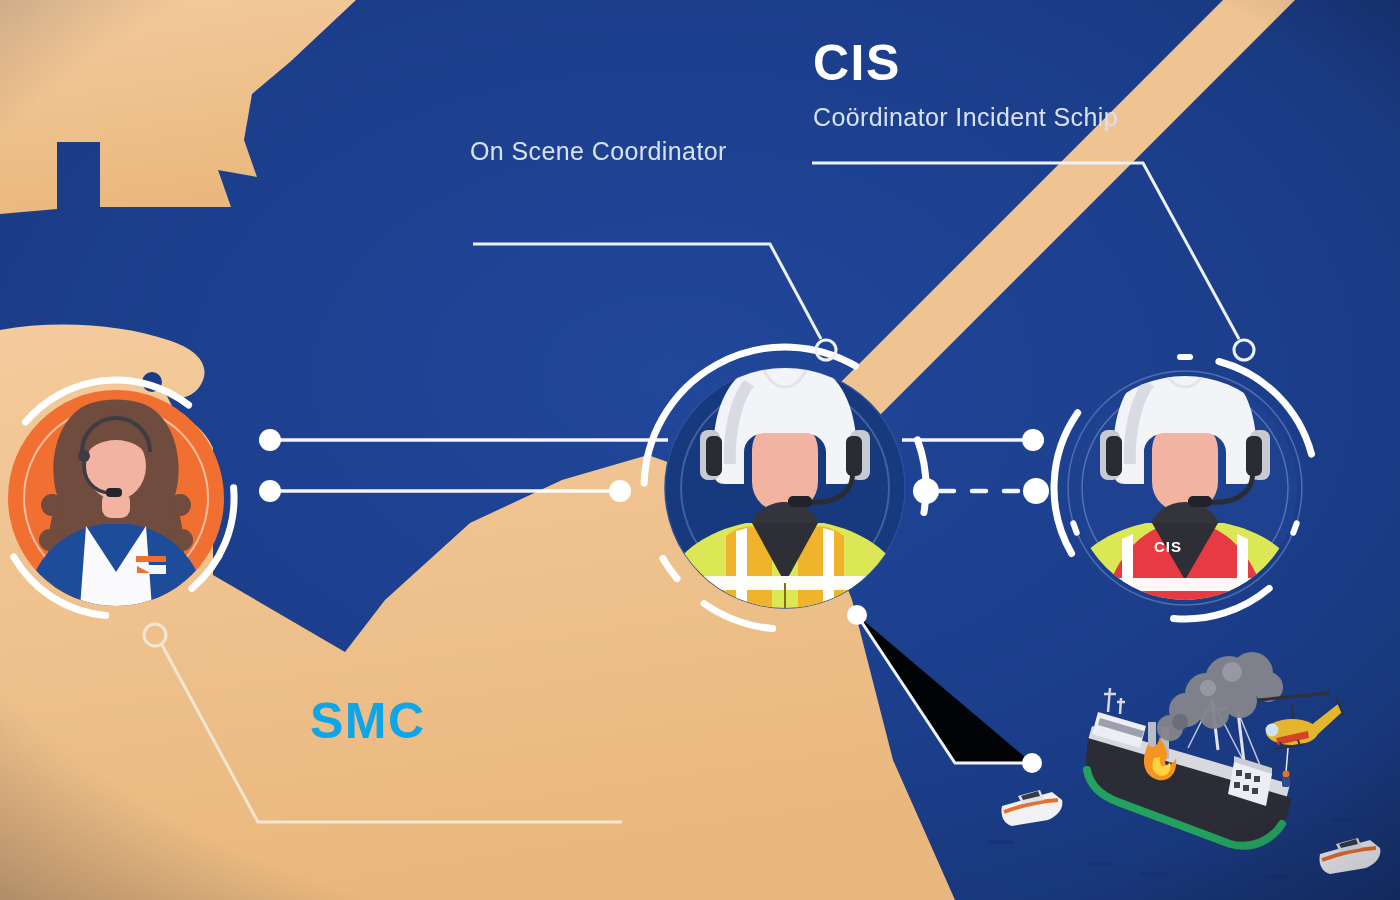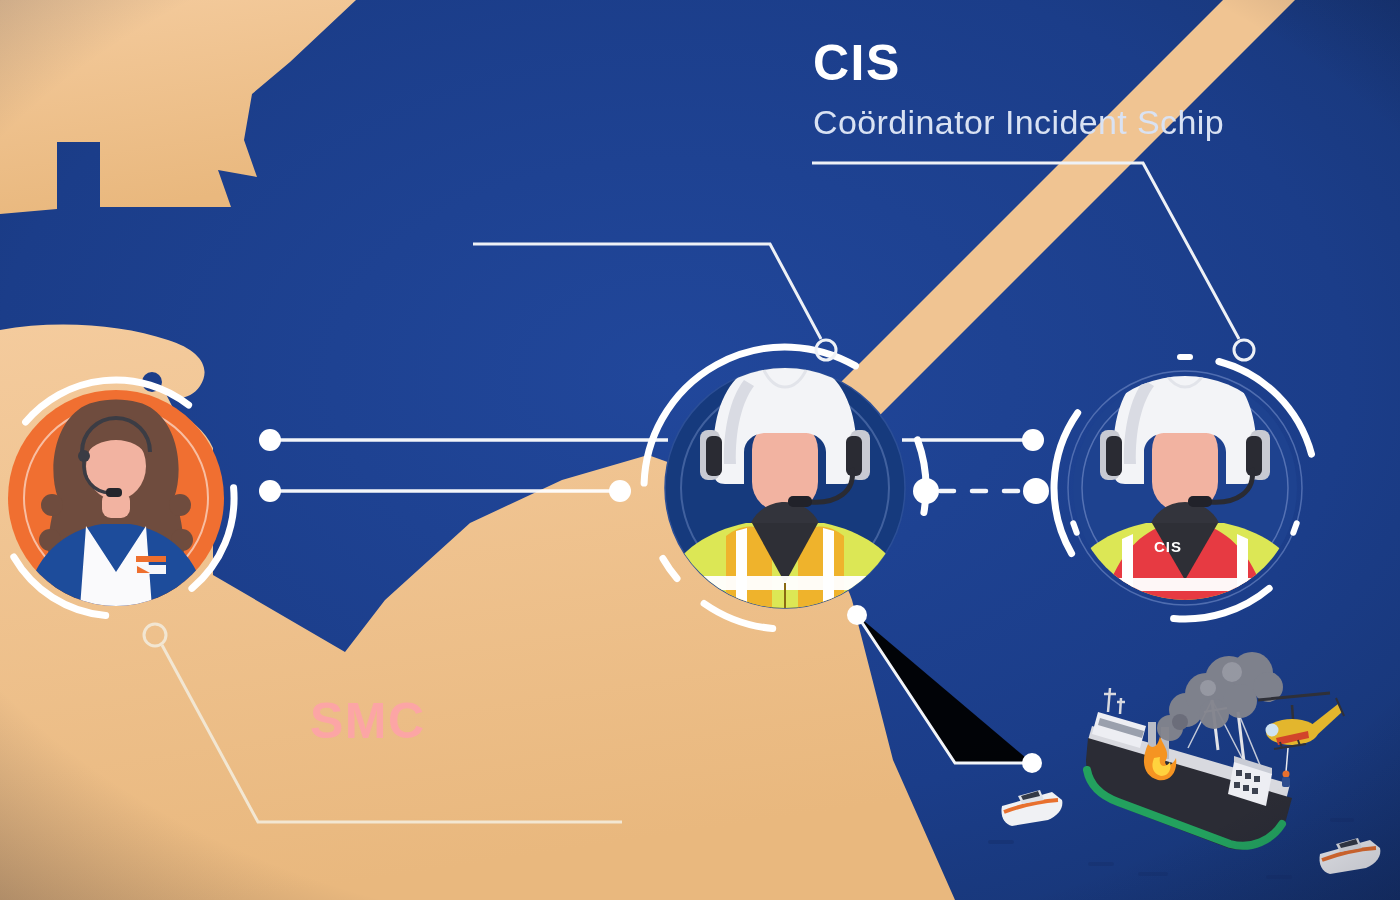--- a/index.html
+++ b/index.html
@@ -8,26 +8,26 @@
     font-family:"Liberation Sans", sans-serif;
     background:#1b3d89;
   }
   .stage svg{position:absolute;left:0;top:0;}
   svg text{font-family:"Liberation Sans", sans-serif;}
   .role-label{position:absolute;pointer-events:none;}
   .role-label .abbr{
     font-size:50px;font-weight:bold;letter-spacing:1.5px;color:#ffffff;line-height:1;
   }
   .role-label .sub{
-    margin-top:16px;font-size:34px;font-weight:500;letter-spacing:0.4px;color:#d9e2f3;line-height:1.1;
+    margin-top:16px;font-size:25px;font-weight:500;letter-spacing:0.4px;color:#d9e2f3;line-height:1.1;
   }
   .label-osc{left:470px;top:122px;}
   .label-cis{left:813px;top:38px;}
   .label-smc{left:310px;top:696px;}
-  .label-smc .abbr{color:#fca5a5;}
+  .label-smc .abbr{color:#0ea5e9;}
   .label-smc .sub{color:#ece4d4;}
 </style>
 </head>
 <body>
 
 <div class="stage">
   <svg width="1400" height="900" viewBox="0 0 1400 900">
     <defs>
       <radialGradient id="seaGrad" cx="48%" cy="42%" r="78%">
         <stop offset="0%" stop-color="#21479b"></stop>
@@ -326,20 +326,21 @@
       <g stroke="#f3ead9" opacity="0.92">
         <circle cx="155" cy="635" r="11"></circle>
         <path d="M162,645 L258,822 L622,822"></path>
       </g>
     </g>
 
     <rect x="0" y="0" width="1400" height="900" fill="url(#vignette)"></rect>
   </svg>
 
   <div class="role-label label-osc">
+    <div class="sub">On Scene Coordinator</div>
   </div>
   <div class="role-label label-cis">
     <div class="abbr">CIS</div>
     <div class="sub">Coördinator Incident Schip</div>
   </div>
   <div class="role-label label-smc">
     <div class="abbr">SMC</div>
   </div>
 </div>
 

